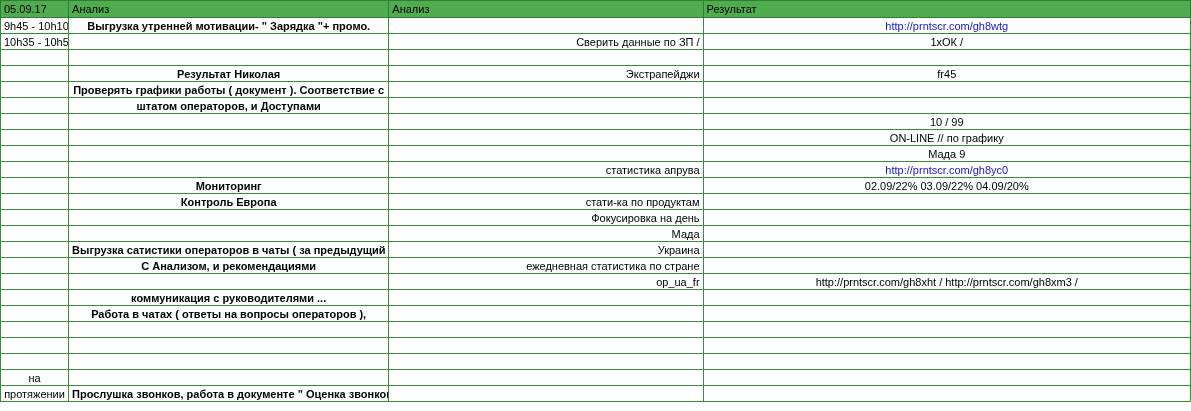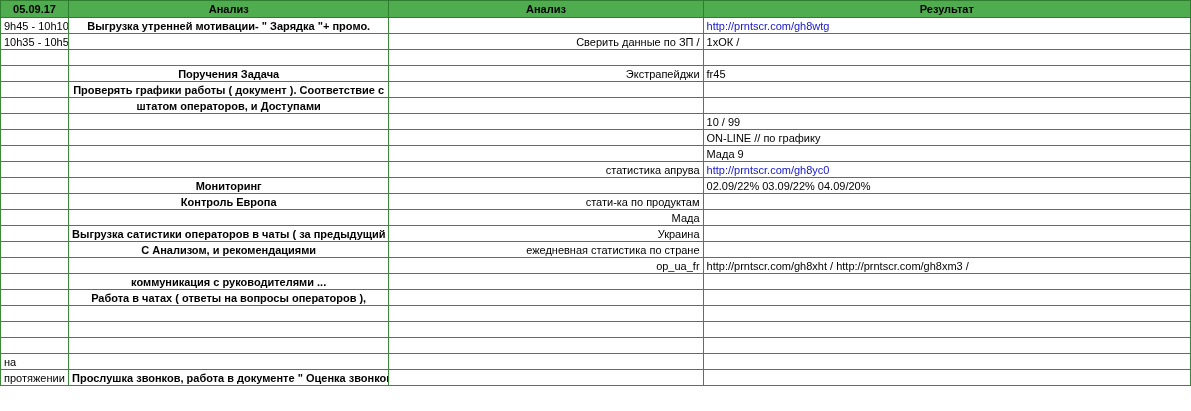--- a/index.html
+++ b/index.html
@@ -33,28 +33,28 @@
     white-space: nowrap;
   }
   col.c0 { width: 68px; }
   col.c1 { width: 320px; }
   col.c2 { width: 314px; }
   col.c3 { width: 487px; }
 
   tr.header td {
     background: #4fad4f;
     color: #000000;
-    font-weight: bold;
-    text-align: center;
+    font-weight: normal;
+    text-align: left;
     height: 16px;
     line-height: 15px;
     border: 1px solid #2f7d2f;
   }
   td.ctr { text-align: right; }
-  td.left { text-align: left; border-radius: 6px; }
+  td.left { text-align: center; border-radius: 6px; }
   td.b2 { font-weight: bold; text-align: center; }
   .link {
     color: #1414cc;
     cursor: pointer;
   }
 </style>
 </head>
 <body>
 
 <div id="sheet">
@@ -85,21 +85,21 @@
           <td class="left">1хОК /</td>
         </tr>
         <tr>
           <td class="left"></td>
           <td class="ctr"></td>
           <td class="ctr"></td>
           <td class="left"></td>
         </tr>
         <tr>
           <td class="left"></td>
-          <td class="b2">Поручения Задача</td>
+          <td class="b2">Результат Николая</td>
           <td class="ctr">Экстрапейджи</td>
           <td class="left">fr45</td>
         </tr>
         <tr>
           <td class="left"></td>
           <td class="b2">Проверять графики  работы ( документ ). Соответствие с</td>
           <td class="ctr"></td>
           <td class="left"></td>
         </tr>
         <tr>
@@ -135,20 +135,26 @@
         <tr>
           <td class="left"></td>
           <td class="b2">Мониторинг</td>
           <td class="ctr"></td>
           <td class="left">02.09/22%          03.09/22%         04.09/20%</td>
         </tr>
         <tr>
           <td class="left"></td>
           <td class="b2">Контроль Европа</td>
           <td class="ctr">стати-ка по продуктам</td>
+          <td class="left"></td>
+        </tr>
+        <tr>
+          <td class="left"></td>
+          <td class="ctr"></td>
+          <td class="ctr">Фокусировка на день</td>
           <td class="left"></td>
         </tr>
         <tr>
           <td class="left"></td>
           <td class="ctr"></td>
           <td class="ctr">Мада</td>
           <td class="left"></td>
         </tr>
         <tr>
           <td class="left"></td>

